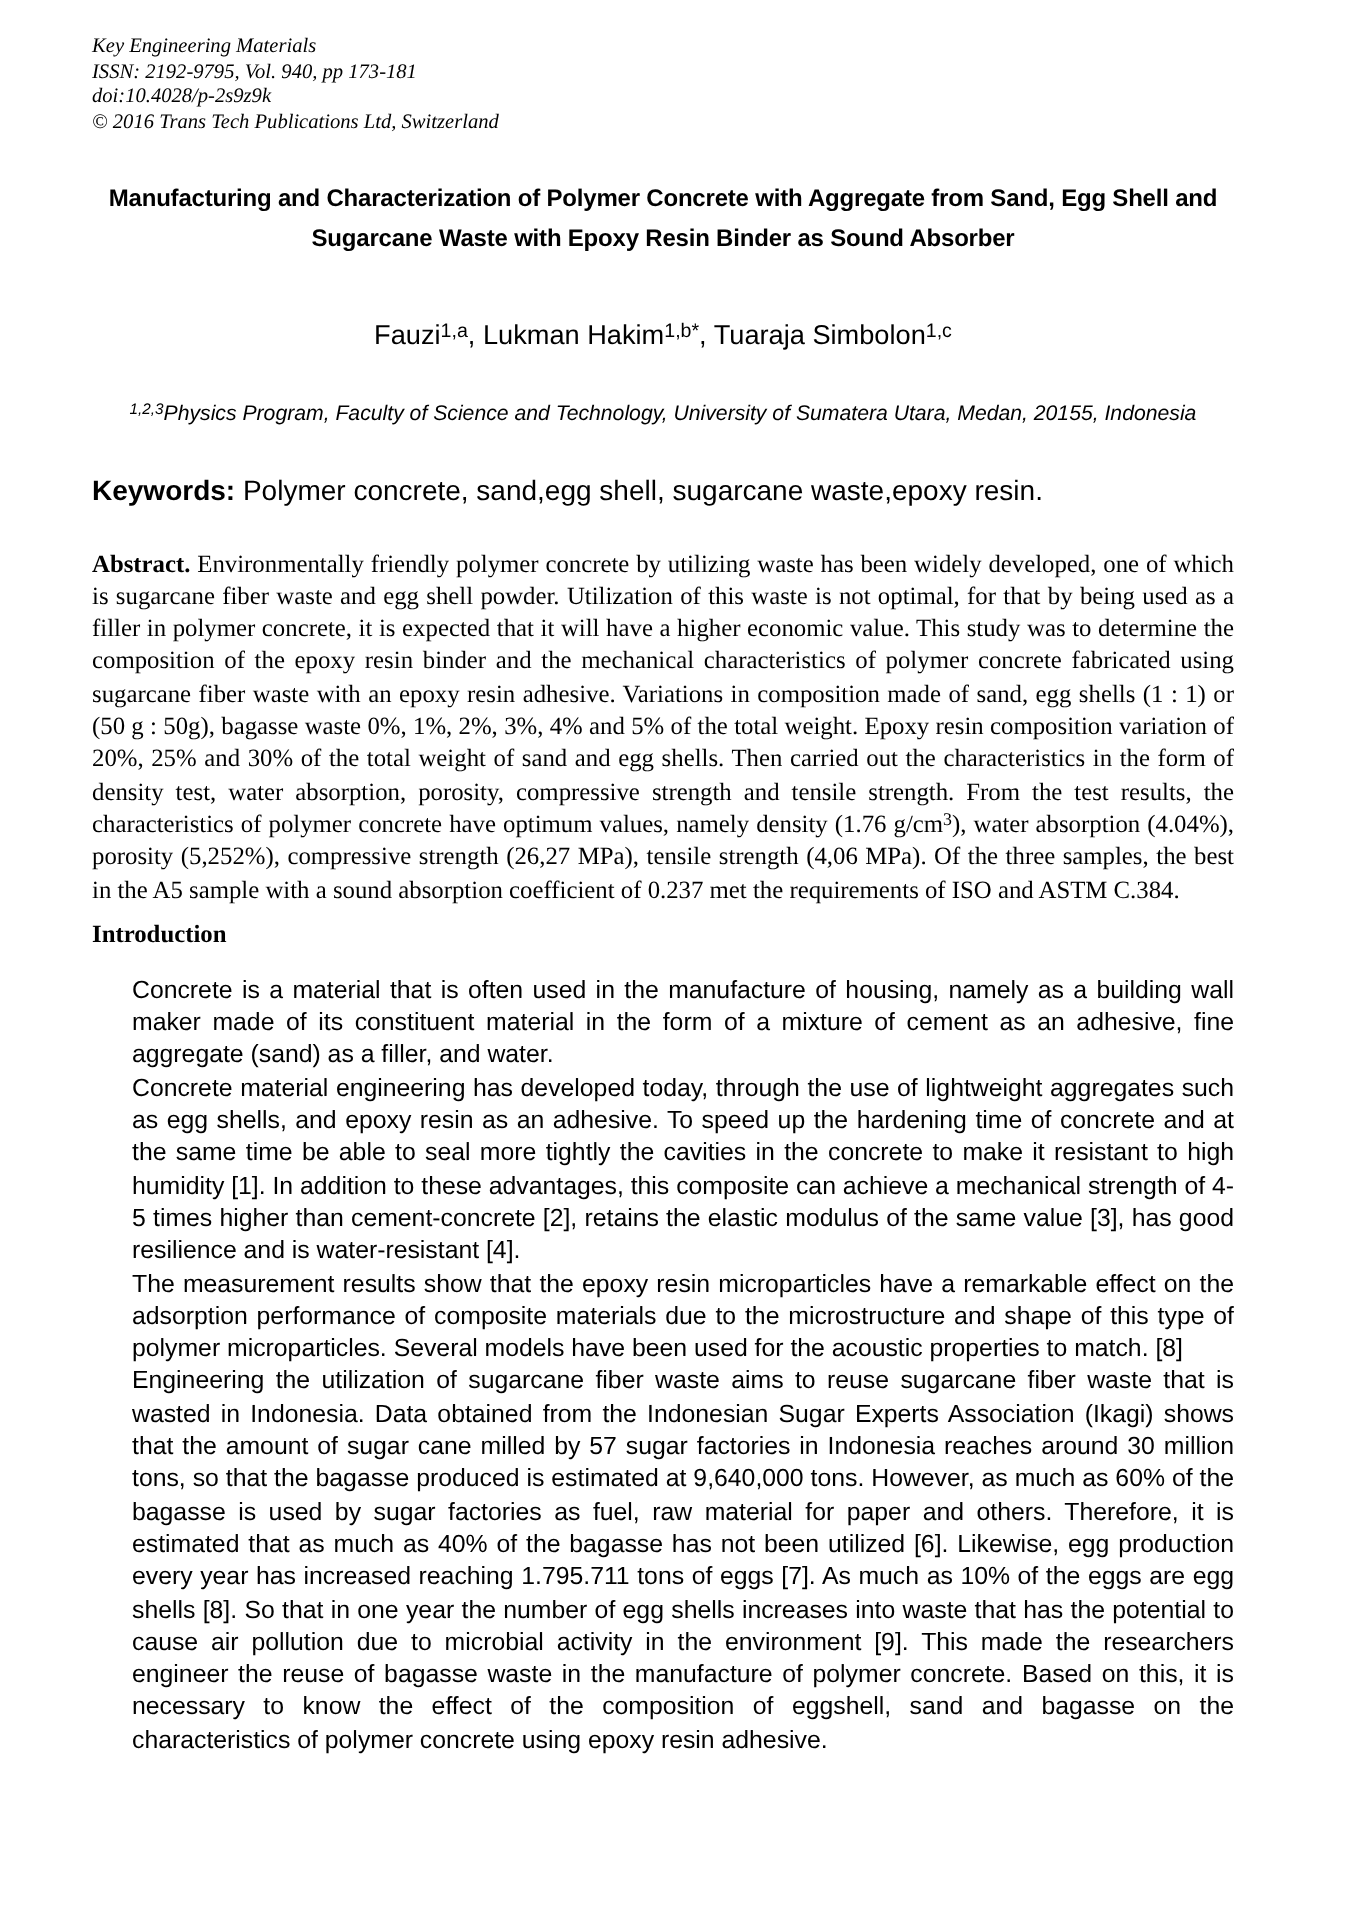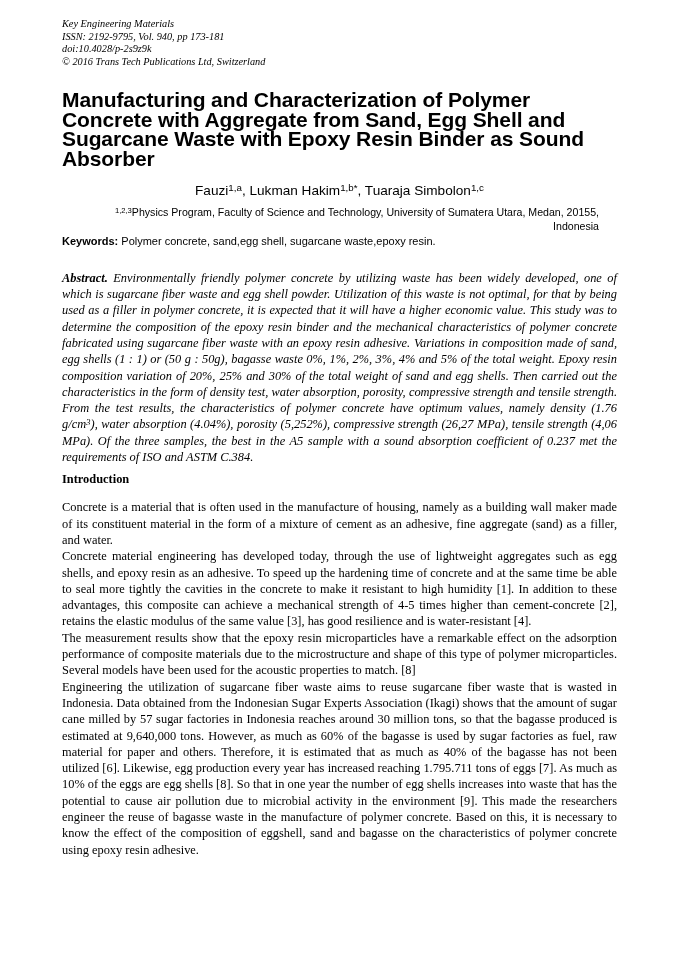--- a/index.html
+++ b/index.html
@@ -12,114 +12,116 @@
     height: 959px;
     overflow: hidden;
     font-family: "Liberation Serif", "DejaVu Serif", serif;
     color: #000000;
   }
   .page {
     position: relative;
     width: 678px;
     height: 959px;
     box-sizing: border-box;
-    padding: 18px 61px 0 62px;
+    padding: 18px 61px 0 46px;
   }
 
   
   .journal-header {
     display: flex;
     justify-content: space-between;
     align-items: flex-start;
     font-style: italic;
     font-size: 10.3px;
     line-height: 12.6px;
     font-family: "Liberation Serif", "DejaVu Serif", serif;
   }
   .journal-header .left { text-align: left; }
   .journal-header .right { text-align: right; }
   .journal-header div > div { white-space: nowrap; }
 
   
   .title {
     margin-top: 22px;
-    text-align: left;
+    text-align: center;
     font-family: "Liberation Sans", "DejaVu Sans", sans-serif;
     font-weight: bold;
-    font-size: 21px;
+    font-size: 12px;
     line-height: 19.4px;
     letter-spacing: -0.1px;
   }
 
   
   .authors {
-    margin-top: 14px;
+    margin-top: 30px;
     text-align: center;
     font-family: "Liberation Sans", "DejaVu Sans", sans-serif;
     font-size: 13.6px;
     line-height: 17px;
   }
   .affiliation {
-    margin-top: 6px;
-    text-align: right;
+    margin-top: 24px;
+    text-align: center;
     font-family: "Liberation Sans", "DejaVu Sans", sans-serif;
     font-size: 10.6px;
     line-height: 14.4px;
     padding: 0 18px;
+    font-style: italic;
   }
   .emails {
     margin-top: 11px;
     text-align: center;
     font-family: "Liberation Sans", "DejaVu Sans", sans-serif;
     font-size: 10.6px;
     line-height: 14px;
   }
   sup {
     font-size: 0.72em;
     vertical-align: 0.38em;
     line-height: 0;
   }
 
   
   .keywords {
+    margin-top: 23px;
     font-family: "Liberation Sans", "DejaVu Sans", sans-serif;
-    font-size: 11px;
+    font-size: 14px;
     line-height: 14px;
   }
   .keywords b { font-weight: bold; }
 
   
   .abstract {
     margin-top: 22px;
     font-family: "Liberation Serif", "DejaVu Serif", serif;
     font-size: 12.4px;
     line-height: 16.3px;
     text-align: justify;
     text-justify: inter-word;
-    font-style: italic;
   }
   .abstract .lead { font-weight: bold; }
 
   
   .section-heading {
     margin-top: 6px;
     font-family: "Liberation Serif", "DejaVu Serif", serif;
     font-weight: bold;
     font-size: 12.4px;
     line-height: 16px;
   }
 
   
   .body-block {
     margin-top: 12px;
-    font-family: Liberation Serif, serif;
+    font-family: Liberation Sans, sans-serif;
     font-size: 12.4px;
     line-height: 16.3px;
     text-align: justify;
     text-justify: inter-word;
+    margin-left: 20px;
   }
   .body-block p {
     margin: 0;
     text-align: justify;
     text-justify: inter-word;
   }
   .body-block p:last-child { text-align: justify; }
 </style>
 </head>
 <body>

